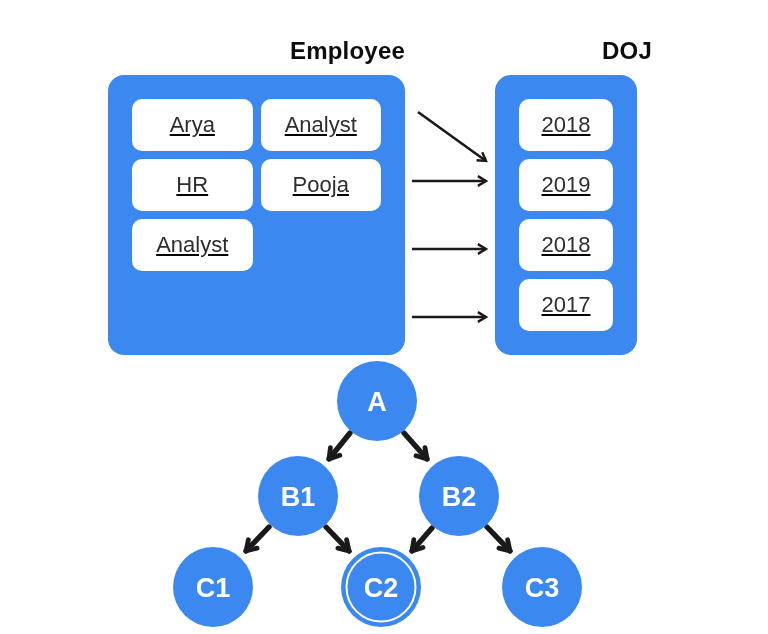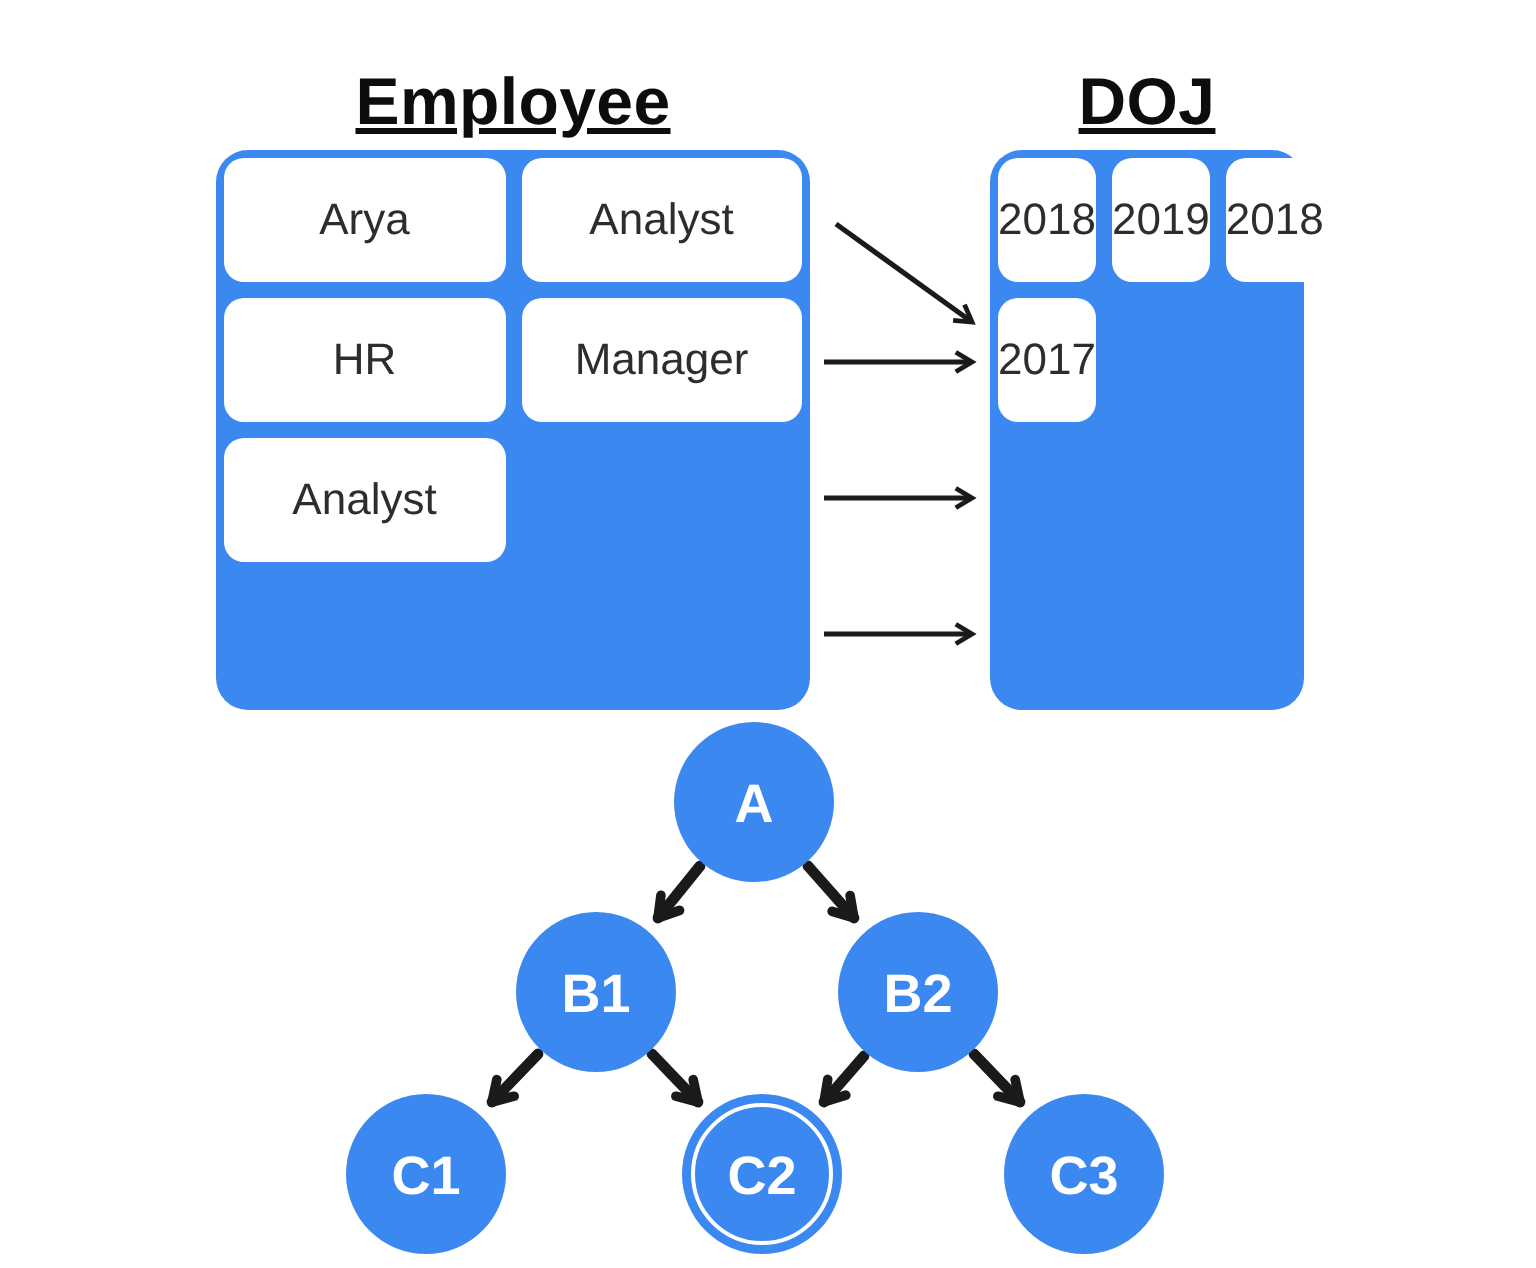--- a/index.html
+++ b/index.html
@@ -9,51 +9,51 @@
     height: 634px;
     background: var(--bg, #ffffff);
     font-family: "Liberation Sans", sans-serif;
     overflow: hidden;
   }
   .table-title {
     position: absolute;
     top: 34px;
     height: 34px;
     line-height: 34px;
-    text-align: center;
-    font-size: 33px;
+    text-align: right;
+    font-size: 24px;
     font-weight: 700;
     color: var(--title, #0d0d0d);
     letter-spacing: 0.2px;
-    text-decoration: underline;
   }
   .employee-title { left: 108px; width: 297px; }
   .doj-title      { left: 495px; width: 157px; }
 
   .blue-table {
     position: absolute;
     top: 75px;
     height: 280px;
     background: var(--blue, #3c88f1);
     border-radius: 16px;
     box-sizing: border-box;
-    padding: 4px;
+    padding: 24px;
     display: grid;
     gap: 8px;
+    text-decoration: underline;
   }
   .employee-table {
     left: 108px;
     width: 297px;
     grid-template-columns: 1fr 1fr;
     grid-template-rows: repeat(4, 1fr);
   }
   .doj-table {
     left: 495px;
-    width: 157px;
-    grid-template-columns: 1fr 1fr 1fr;
+    width: 142px;
+    grid-template-columns: 1fr;
     grid-template-rows: repeat(4, 1fr);
   }
   .cell {
     background: var(--cell, #ffffff);
     border-radius: 10px;
     display: flex;
     align-items: center;
     justify-content: center;
     font-size: 22px;
     color: var(--text, #2d2d2d);
@@ -85,21 +85,21 @@
 <div class="canvas">
 
   <div class="table-title employee-title">Employee</div>
 
   <div class="table-title doj-title">DOJ</div>
 
   <div class="blue-table employee-table">
     <div class="cell">Arya</div>
     <div class="cell">Analyst</div>
     <div class="cell">HR</div>
-    <div class="cell">Manager</div>
+    <div class="cell">Pooja</div>
     <div class="cell">Analyst</div>
   </div>
 
   <div class="blue-table doj-table">
     <div class="cell">2018</div>
     <div class="cell">2019</div>
     <div class="cell">2018</div>
     <div class="cell">2017</div>
   </div>
 

